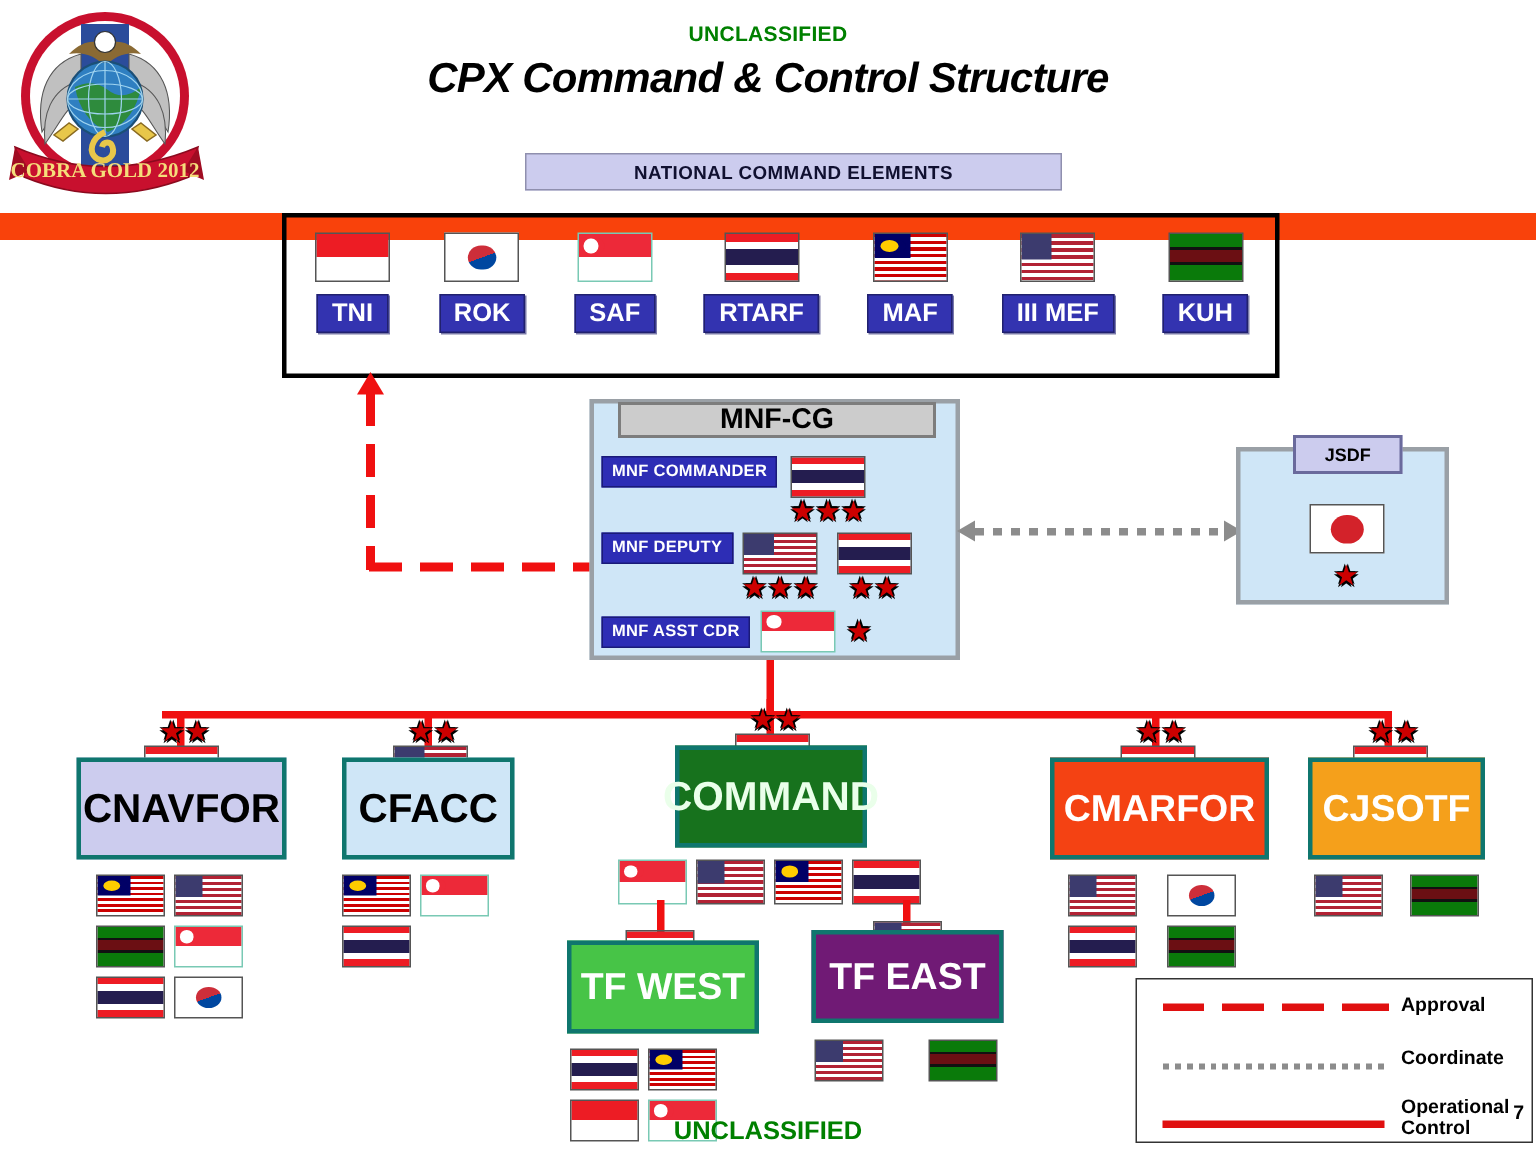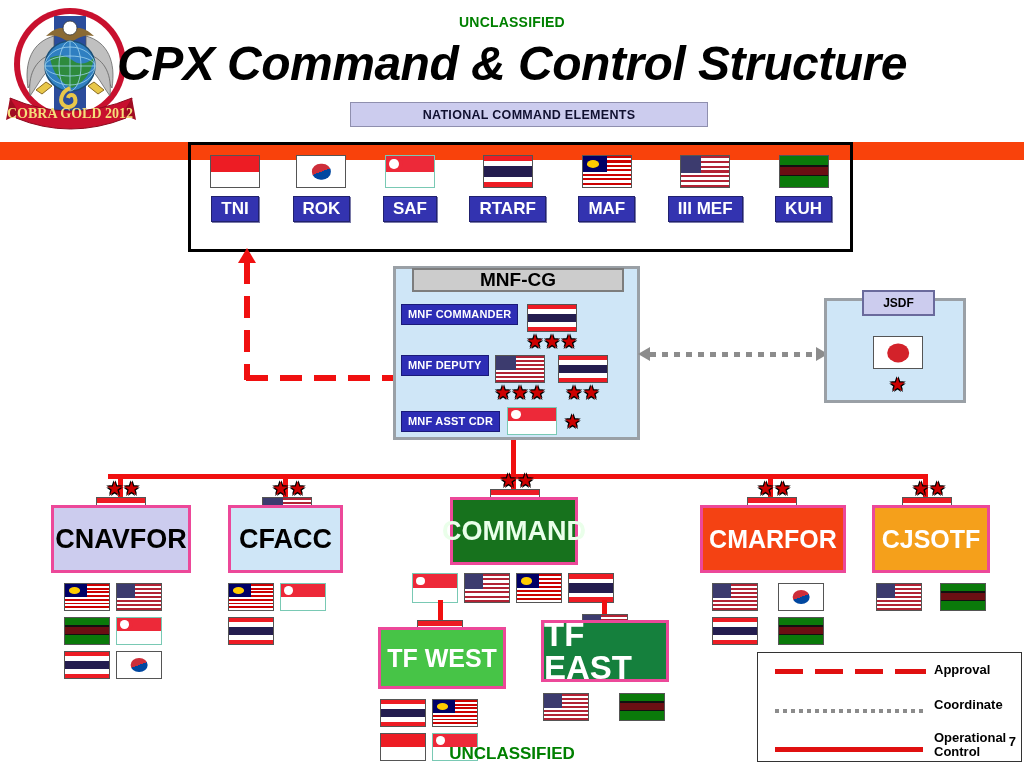--- a/index.html
+++ b/index.html
@@ -9,21 +9,21 @@
   }
   .abs{position:absolute;}
 
   
   #unclass-top{
     left:0;right:0;top:14px;text-align:center;
     color:#008000;font-weight:bold;font-size:14px;letter-spacing:.2px;
   }
   #page-title{
     left:0;right:0;top:36px;text-align:center;
-    font-size:48px;font-weight:bold;font-style:italic;color:#000;
+    font-size:28px;font-weight:bold;font-style:italic;color:#000;
     font-family:"Liberation Sans","DejaVu Sans",sans-serif;
     letter-spacing:-0.5px;
   }
   #unclass-bottom{
     left:0;right:0;top:744px;text-align:center;
     color:#008000;font-weight:bold;font-size:17px;
   }
   #page-number{right:8px;top:734px;font-size:13px;color:#000;font-weight:bold;}
 
   
@@ -71,31 +71,31 @@
 
   
   #jsdf{left:824px;top:298px;width:142px;height:105px;background:#cfe6f7;
     border:3px solid #9aa0a6;box-sizing:border-box;}
   #jsdf-title{left:862px;top:290px;width:73px;height:26px;background:#ccccee;
     border:2px solid #6a6a9c;box-sizing:border-box;display:flex;align-items:center;
     justify-content:center;font-size:12px;font-weight:bold;color:#000;}
 
   
   .cmd-box{
-    box-sizing:border-box;border:3px solid #ec4899;
+    box-sizing:border-box;border:3px solid #0f766e;
     display:flex;align-items:center;justify-content:center;
     font-weight:bold;line-height:1;
   }
   #cnavfor{left:51px;top:505px;width:140px;height:68px;background:#ccccee;color:#000;font-size:27px;}
   #cfacc{left:228px;top:505px;width:115px;height:68px;background:#cfe6f7;color:#000;font-size:27px;}
   #carfor{left:450px;top:497px;width:128px;height:68px;background:#17721d;color:#eaffea;font-size:27px;}
   #cmarfor{left:700px;top:505px;width:146px;height:68px;background:#f44213;color:#fff;font-size:25px;}
   #cjsotf{left:872px;top:505px;width:118px;height:68px;background:#f5a01b;color:#fff;font-size:25px;}
   #tfwest{left:378px;top:627px;width:128px;height:62px;background:#47c447;color:#fff;font-size:25px;}
-  #tfeast{left:541px;top:620px;width:128px;height:62px;background:#15803d;color:#fff;font-size:33px;}
+  #tfeast{left:541px;top:620px;width:128px;height:62px;background:#701a75;color:#fff;font-size:25px;}
   .vline{background:#f01010;width:5px;}
 
   #bus{left:108px;top:474px;width:818px;height:5px;background:#f01010;}
   #bus-drop{left:511px;top:440px;width:5px;height:36px;background:#f01010;}
   .bus-stub{background:#f01010;width:5px;}
 
   
   #appr-h{left:246px;top:375px;width:150px;height:6px;
     background:repeating-linear-gradient(to right,#f01010 0 22px,transparent 22px 34px);}
   #appr-v{left:244px;top:262px;width:6px;height:118px;

